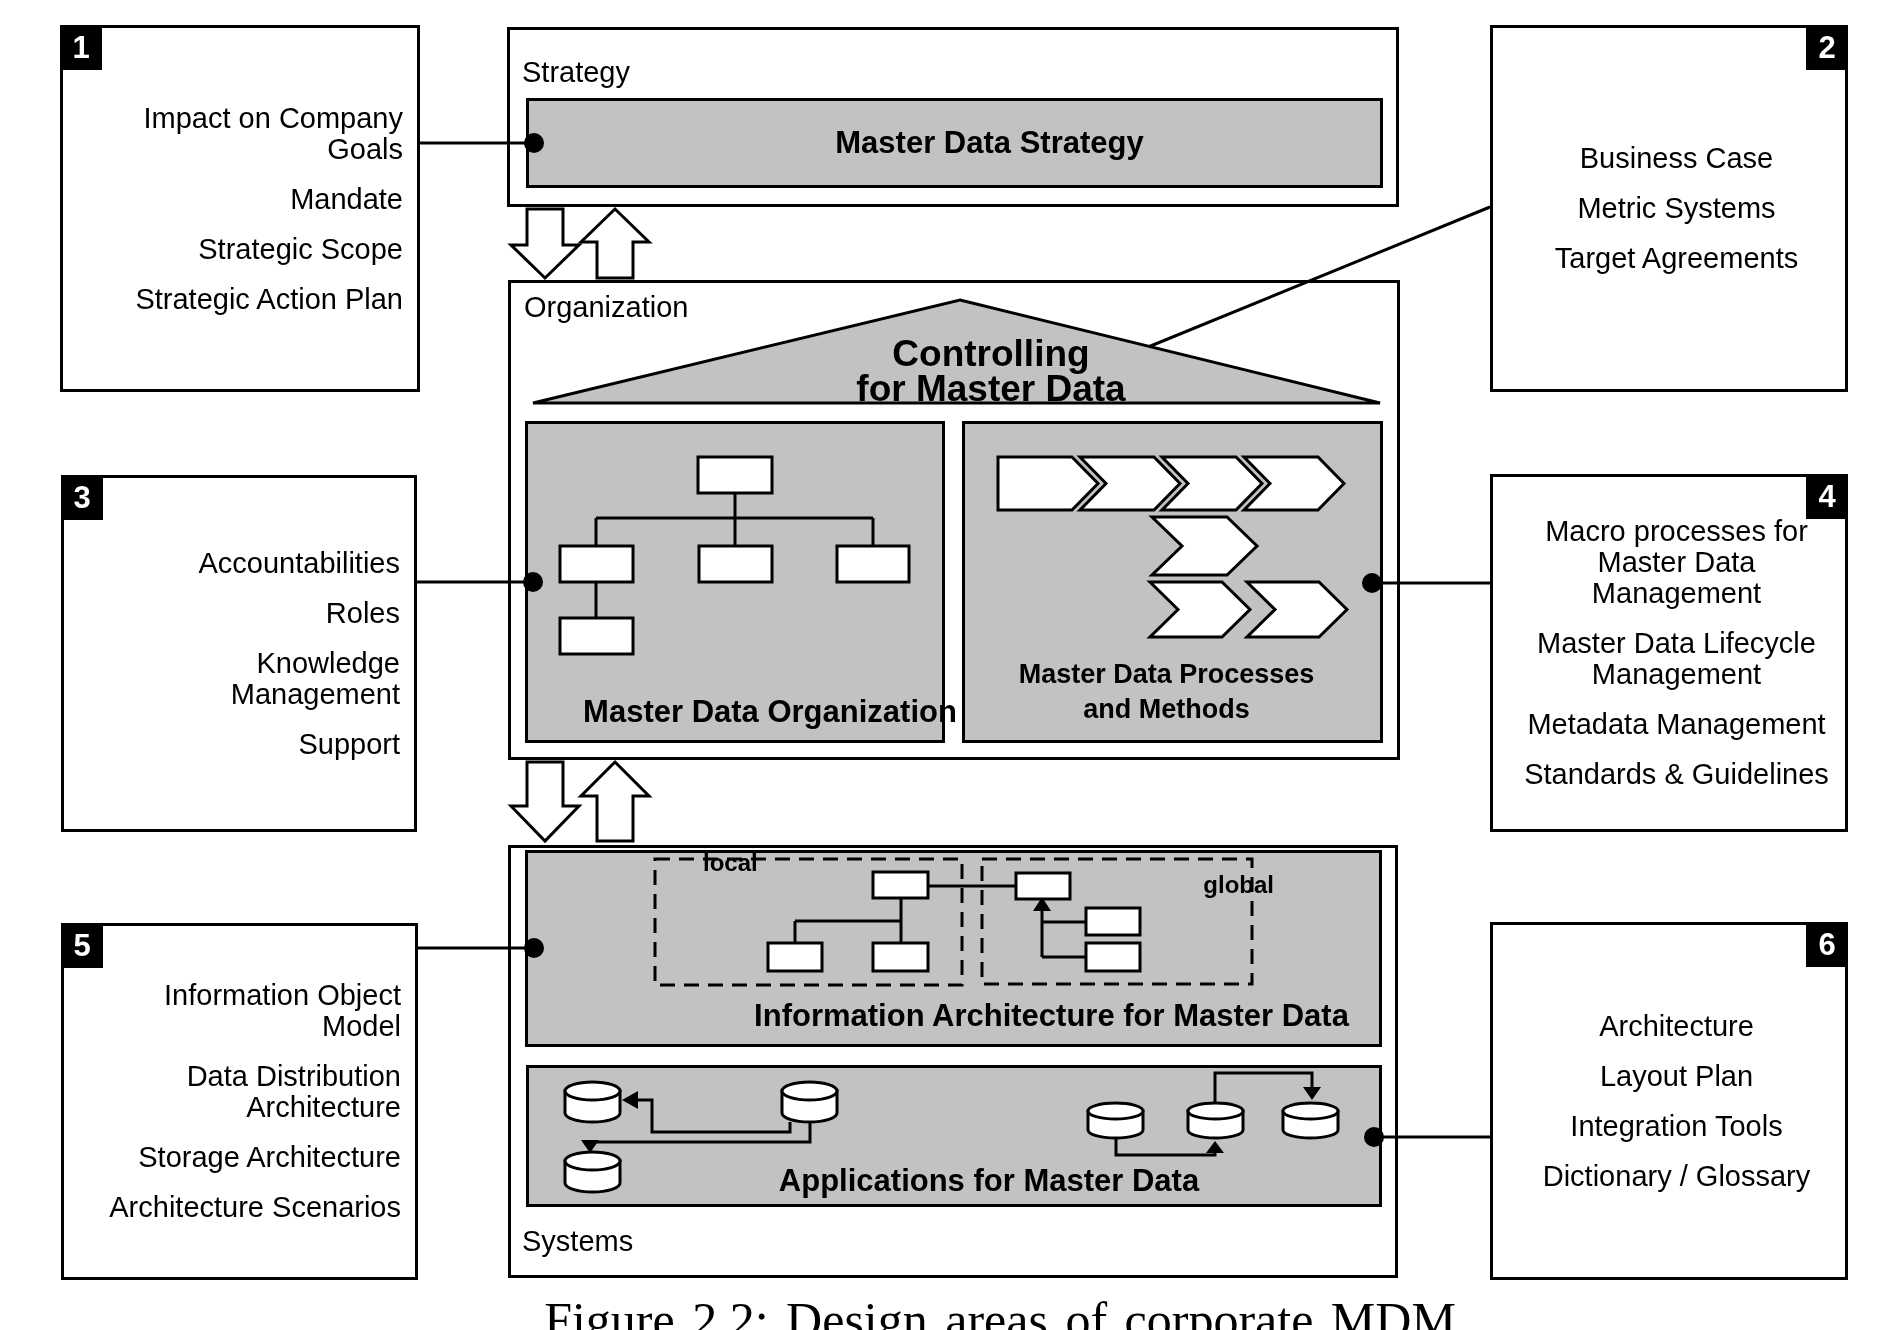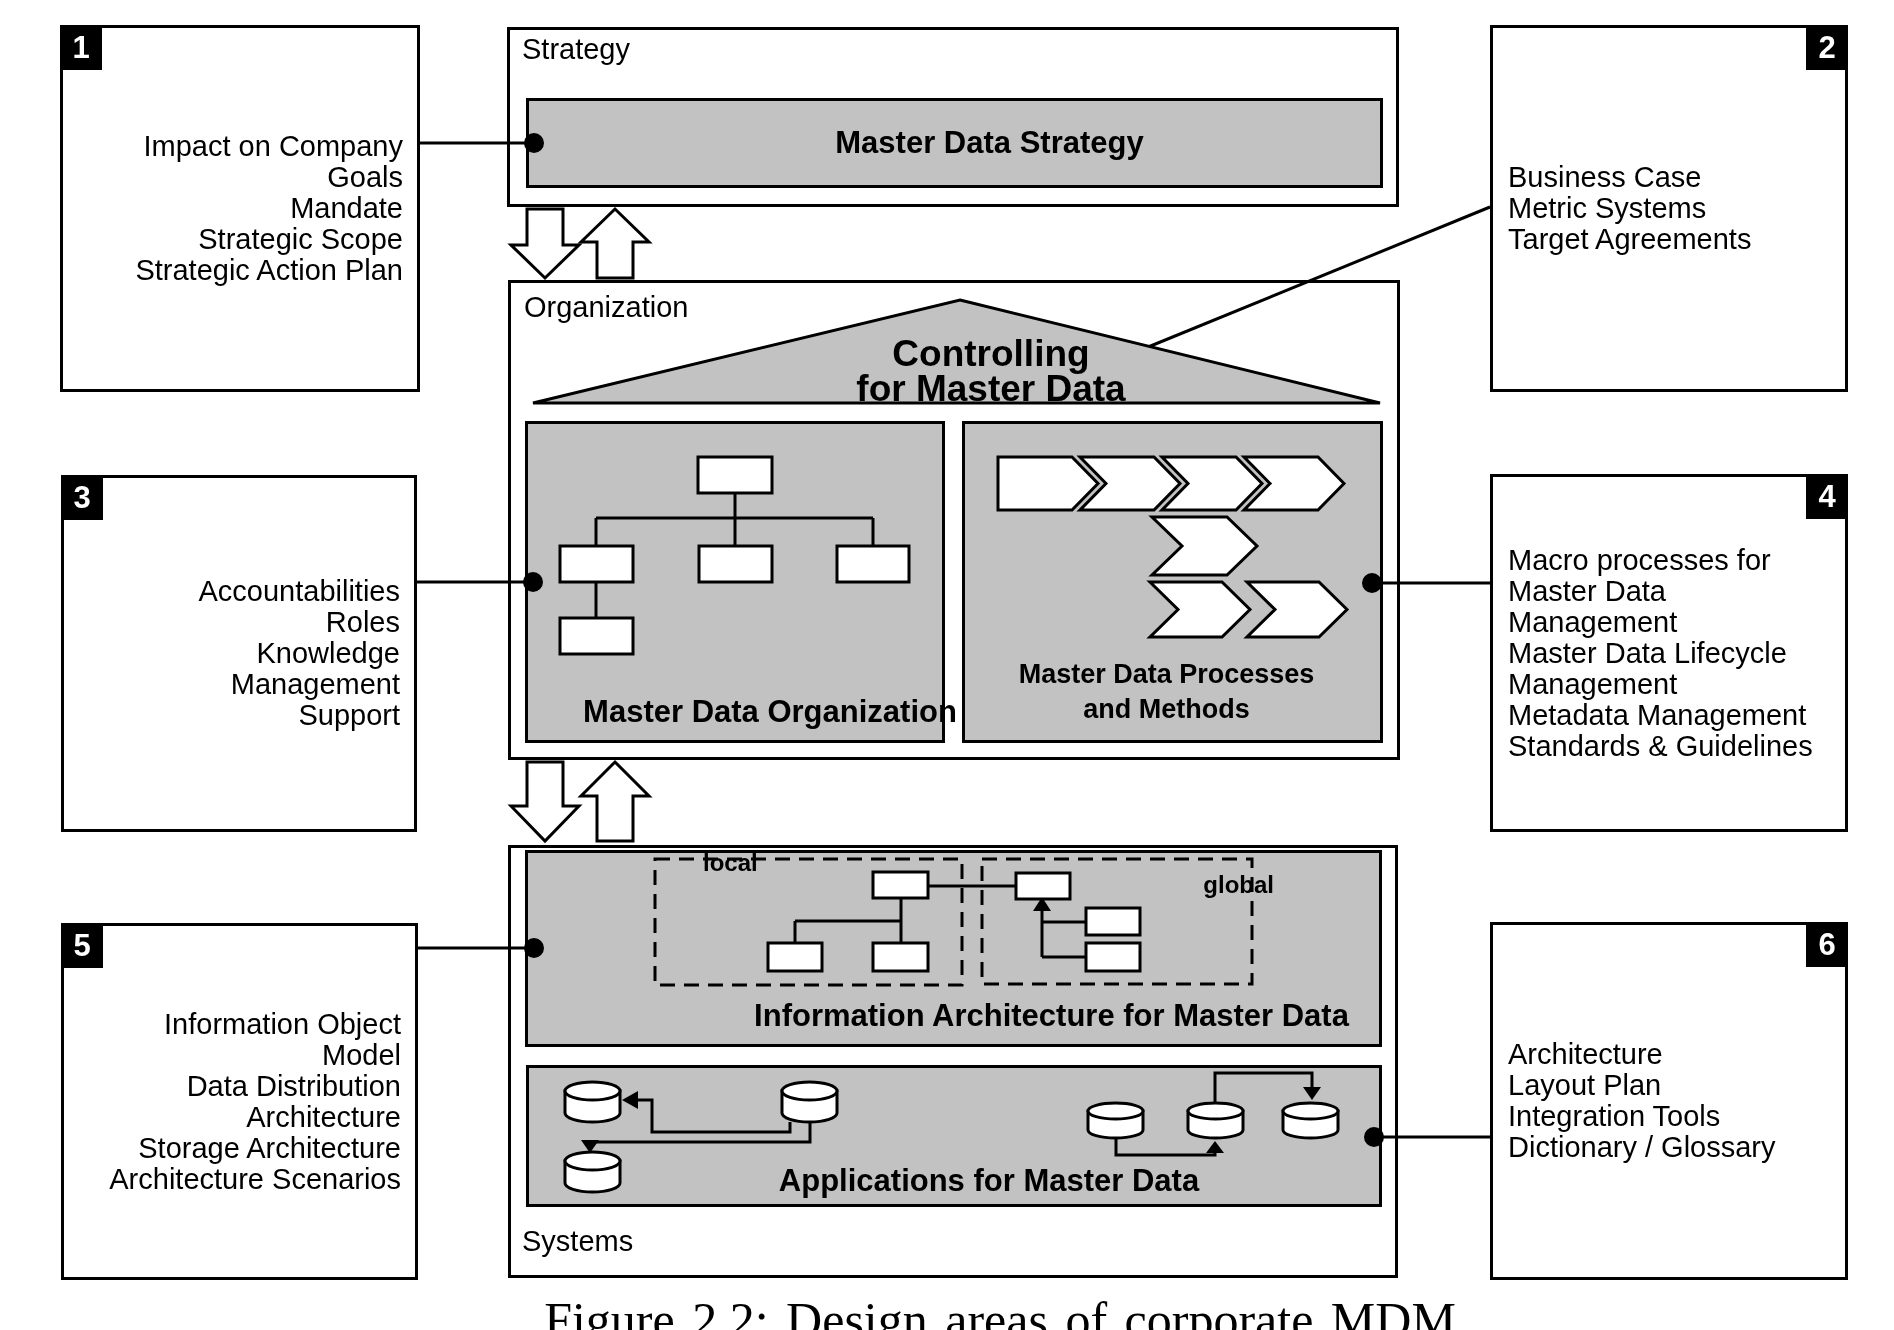--- a/index.html
+++ b/index.html
@@ -11,25 +11,25 @@
   }
   .side-box{position:absolute;background:#fff;border:3px solid var(--ink);box-sizing:border-box;}
   .badge{
     position:absolute;width:42px;height:45px;background:var(--badge-bg);color:var(--badge-fg);
     font-weight:bold;font-size:31px;display:flex;align-items:center;justify-content:center;
   }
   .badge.tl{left:-3px;top:-3px;}
   .badge.tr{right:-3px;top:-3px;}
   .content{
     position:absolute;left:0;right:0;top:0;bottom:0;
-    display:flex;flex-direction:column;justify-content:center;
+    display:flex;flex-direction:column;justify-content:center;gap:19px;
     font-size:29px;line-height:31px;
   }
   .content.right{text-align:right;padding-right:14px;}
-  .content.left{text-align:left;padding-left:15px;}
+  .content.left{text-align:center;padding-left:15px;}
   .layer-box{position:absolute;border:3px solid var(--ink);background:#fff;box-sizing:border-box;}
   .panel{position:absolute;background:var(--panel-gray);border:3px solid var(--ink);box-sizing:border-box;}
   svg.overlay{position:absolute;left:0;top:0;}
   .stroke{stroke:var(--ink);stroke-width:3;fill:none;}
   .shape{stroke:var(--ink);stroke-width:3;fill:#ffffff;}
   .grayshape{stroke:var(--ink);stroke-width:3;fill:var(--panel-gray);}
   .dot{fill:var(--ink);}
   .lbl{position:absolute;white-space:nowrap;}
   .lbl.b{font-weight:bold;padding-left:35px;}
   .lbl.center{text-align:center;white-space:normal;}
@@ -265,21 +265,21 @@
         <path class="shape" d="M1188 1111 V1130 A27.5 8 0 0 0 1243 1130 V1111 Z"></path>
           <ellipse class="shape" cx="1215.5" cy="1111" rx="27.5" ry="8"></ellipse>
       </g>
       <g>
         <path class="shape" d="M1283 1111 V1130 A27.5 8 0 0 0 1338 1130 V1111 Z"></path>
           <ellipse class="shape" cx="1310.5" cy="1111" rx="27.5" ry="8"></ellipse>
       </g>
     </g>
   </svg>
 
-  <div class="lbl" style="left:522px;top:33px;font-size:29px;">Strategy</div>
+  <div class="lbl" style="left:522px;top:56px;font-size:29px;">Strategy</div>
 
   <div class="lbl b center" style="left:526px;top:98px;width:857px;height:90px;display:flex;align-items:center;justify-content:center;font-size:31px;">Master Data Strategy</div>
 
   <div class="lbl" style="left:524px;top:291px;font-size:29px;">Organization</div>
 
   <div class="lbl b center" style="left:756px;top:336px;width:400px;font-size:37px;line-height:35px;">
     <div>Controlling</div>
     <div>for Master Data</div>
   </div>
 

